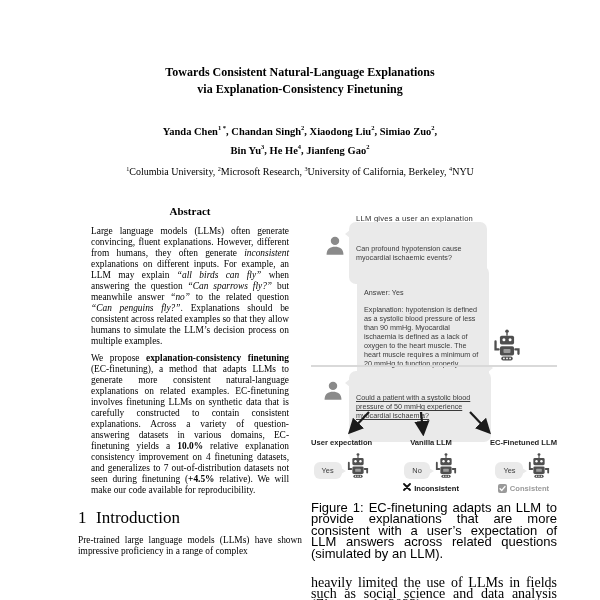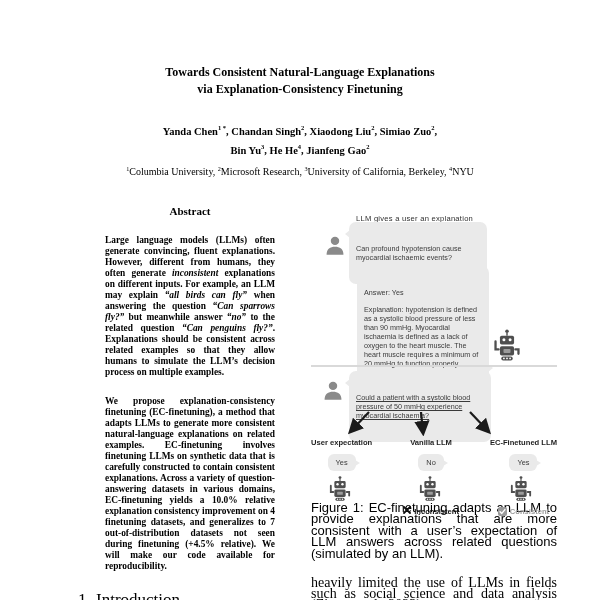--- a/index.html
+++ b/index.html
@@ -11,21 +11,21 @@
   .title{position:absolute;top:64px;left:0;width:600px;text-align:center;
          font-weight:bold;font-size:12px;line-height:17px;}
   .authors{position:absolute;top:120px;left:0;width:600px;text-align:center;
            font-weight:bold;font-size:10.5px;line-height:15px;}
   .affils{position:absolute;top:165px;left:0;width:600px;text-align:center;font-size:10px;}
 
   
   .col-left{position:absolute;left:78px;top:202px;width:224px;}
   .abstract-heading{text-align:center;font-weight:bold;font-size:11px;margin:3px 0 9px 0;}
   .abstract-body{padding:0 9px;font-size:9.4px;line-height:11px;text-align:justify;}
-  .abstract-body p{margin:18px;font-weight:bold;}
+  .abstract-body p{margin:4px;}
   .abstract-body p + p{margin-top:6px;}
   .section-heading{font-size:17px;font-weight:normal;margin:12px 0 7px 0;}
   .section-heading .num{display:inline-block;width:18px;}
   .body-text{font-size:9.4px;line-height:11.2px;text-align:justify;margin:0;}
 
   
   .col-right{position:absolute;left:311px;top:202px;width:246px;}
   .figure{position:relative;height:292px;font-family:"Liberation Sans","DejaVu Sans",sans-serif;}
   .fig-header{position:absolute;left:45px;top:12px;font-size:7.6px;letter-spacing:.25px;color:#2f2f2f;}
   .person{position:absolute;width:22px;height:24px;}
@@ -44,21 +44,21 @@
   .answer-gap{height:8px;}
   .robot{position:absolute;}
   .robot svg,.mini-robot svg{display:block;}
   .r1{left:181px;top:126px;}
   .divider{position:absolute;left:0;top:163px;width:246px;height:2px;background:#d9d9d9;}
   .bubble.q2{left:38px;top:169px;width:128px;text-decoration:underline;}
   .arrows{position:absolute;left:0;top:208px;}
   .fig-cols{position:absolute;left:0;top:236px;width:246px;display:flex;justify-content:space-between;}
   .fig-col{display:flex;flex-direction:column;align-items:center;}
   .fig-col .label{font-weight:bold;font-size:7.6px;color:#1f1f1f;white-space:nowrap;}
-  .mini-row{display:flex;align-items:flex-start;gap:4px;margin-top:5px;flex-direction:column;}
+  .mini-row{display:flex;align-items:flex-end;gap:4px;margin-top:5px;}
   .mini-bubble{position:relative;background:#eaeaea;border-radius:6px;padding:4px 8px;
                font-size:7.4px;color:#3a3a3a;margin-top:2px;}
   .mini-bubble::after{content:"";position:absolute;right:-4px;top:6px;
           border-top:3.5px solid transparent;border-bottom:3.5px solid transparent;
           border-left:5px solid #eaeaea;}
   .verdict{margin-top:3px;height:12px;display:flex;align-items:center;gap:3px;
            font-size:7.6px;white-space:nowrap;}
   .verdict.inconsistent{color:#111;font-weight:bold;}
   .verdict.consistent{color:#9a9a9a;font-weight:bold;}
   .checkbox{display:inline-flex;align-items:center;justify-content:center;
@@ -84,20 +84,21 @@
 
   <div class="col-left">
     <div class="abstract-heading">Abstract</div>
     <div class="abstract-body">
       <p><span>Large language models (LLMs) often generate convincing, fluent explanations. However, different from humans, they often generate </span><i>inconsistent</i><span> explanations on different inputs. For example, an LLM may explain </span><i>“all birds can fly”</i><span> when answering the question </span><i>“Can sparrows fly?”</i><span> but meanwhile answer </span><i>“no”</i><span> to the related question </span><i>“Can penguins fly?”</i><span>. Explanations should be consistent across related examples so that they allow humans to simulate the LLM’s decision process on multiple examples.</span></p>
       <p><span>We propose </span><b>explanation-consistency finetuning</b><span> (EC-finetuning), a method that adapts LLMs to generate more consistent natural-language explanations on related examples. EC-finetuning involves finetuning LLMs on synthetic data that is carefully constructed to contain consistent explanations. Across a variety of question-answering datasets in various domains, EC-finetuning yields a </span><b>10.0%</b><span> relative explanation consistency improvement on 4 finetuning datasets, and generalizes to 7 out-of-distribution datasets not seen during finetuning (</span><b>+4.5%</b><span> relative). We will make our code available for reproducibility.</span></p>
     </div>
     <div class="section-heading">
       <span class="num">1</span><span>Introduction</span>
     </div>
+    <p class="body-text">Pre-trained large language models (LLMs) have shown impressive proficiency in a range of complex</p>
   </div>
 
   <div class="col-right">
     <div class="figure">
 
       <div class="fig-header">LLM gives a user an explanation</div>
 
       <div class="person p1">
         <svg viewBox="0 0 24 24" width="22" height="24" fill="#8a8a8a">
           <circle cx="12" cy="7.5" r="4.6"></circle>

